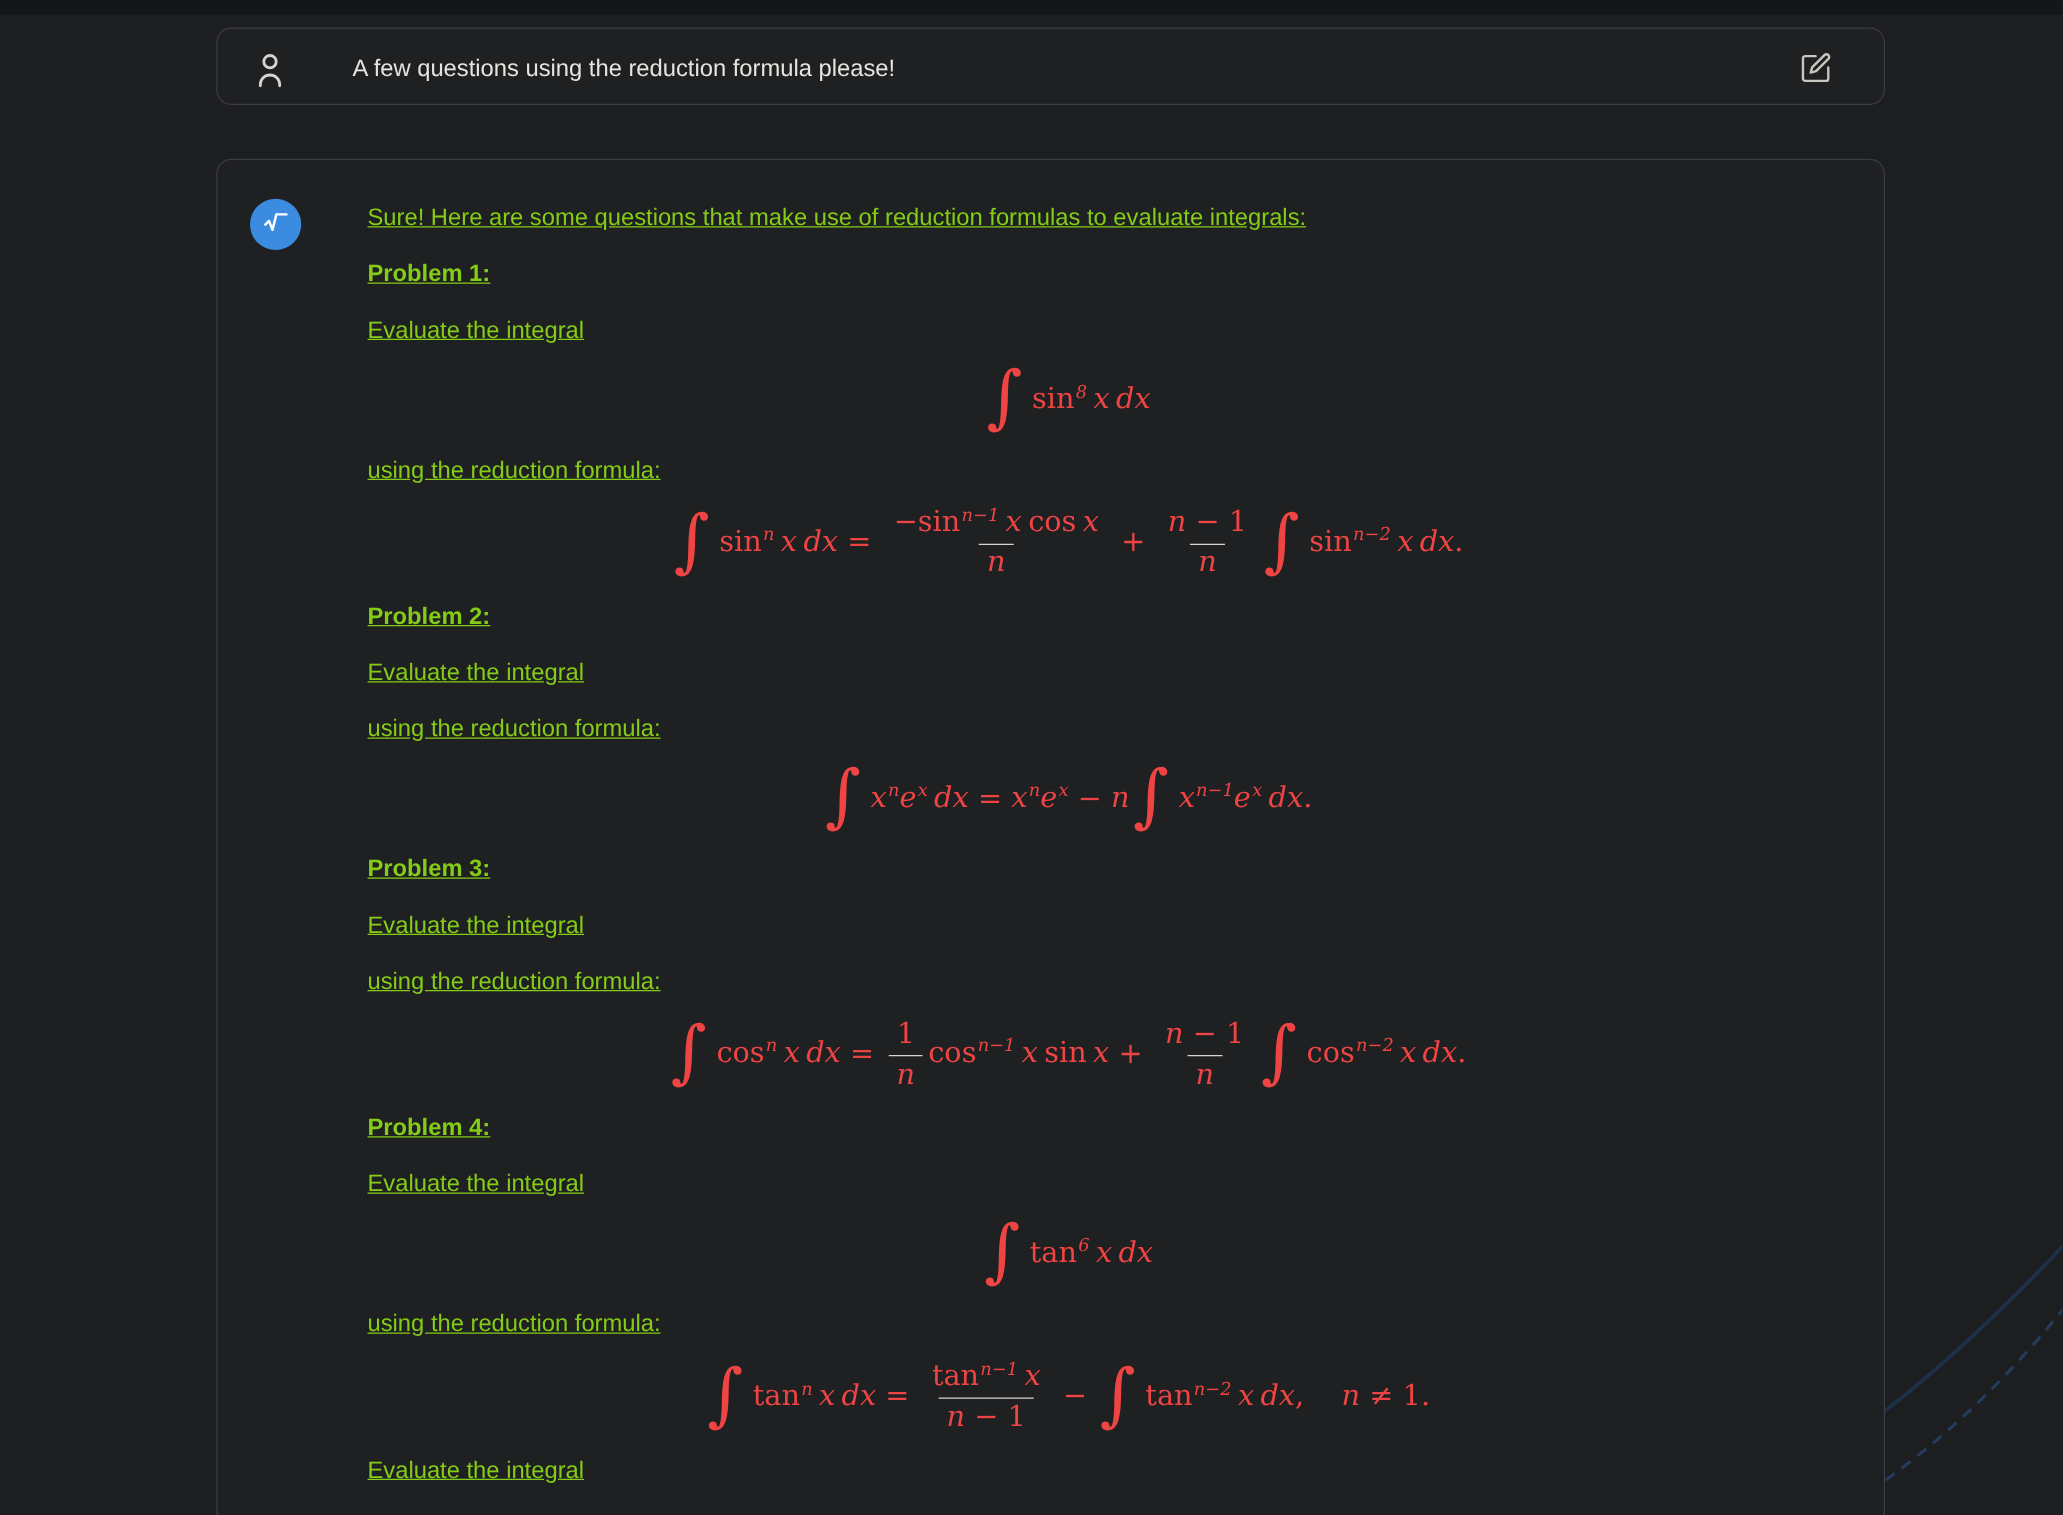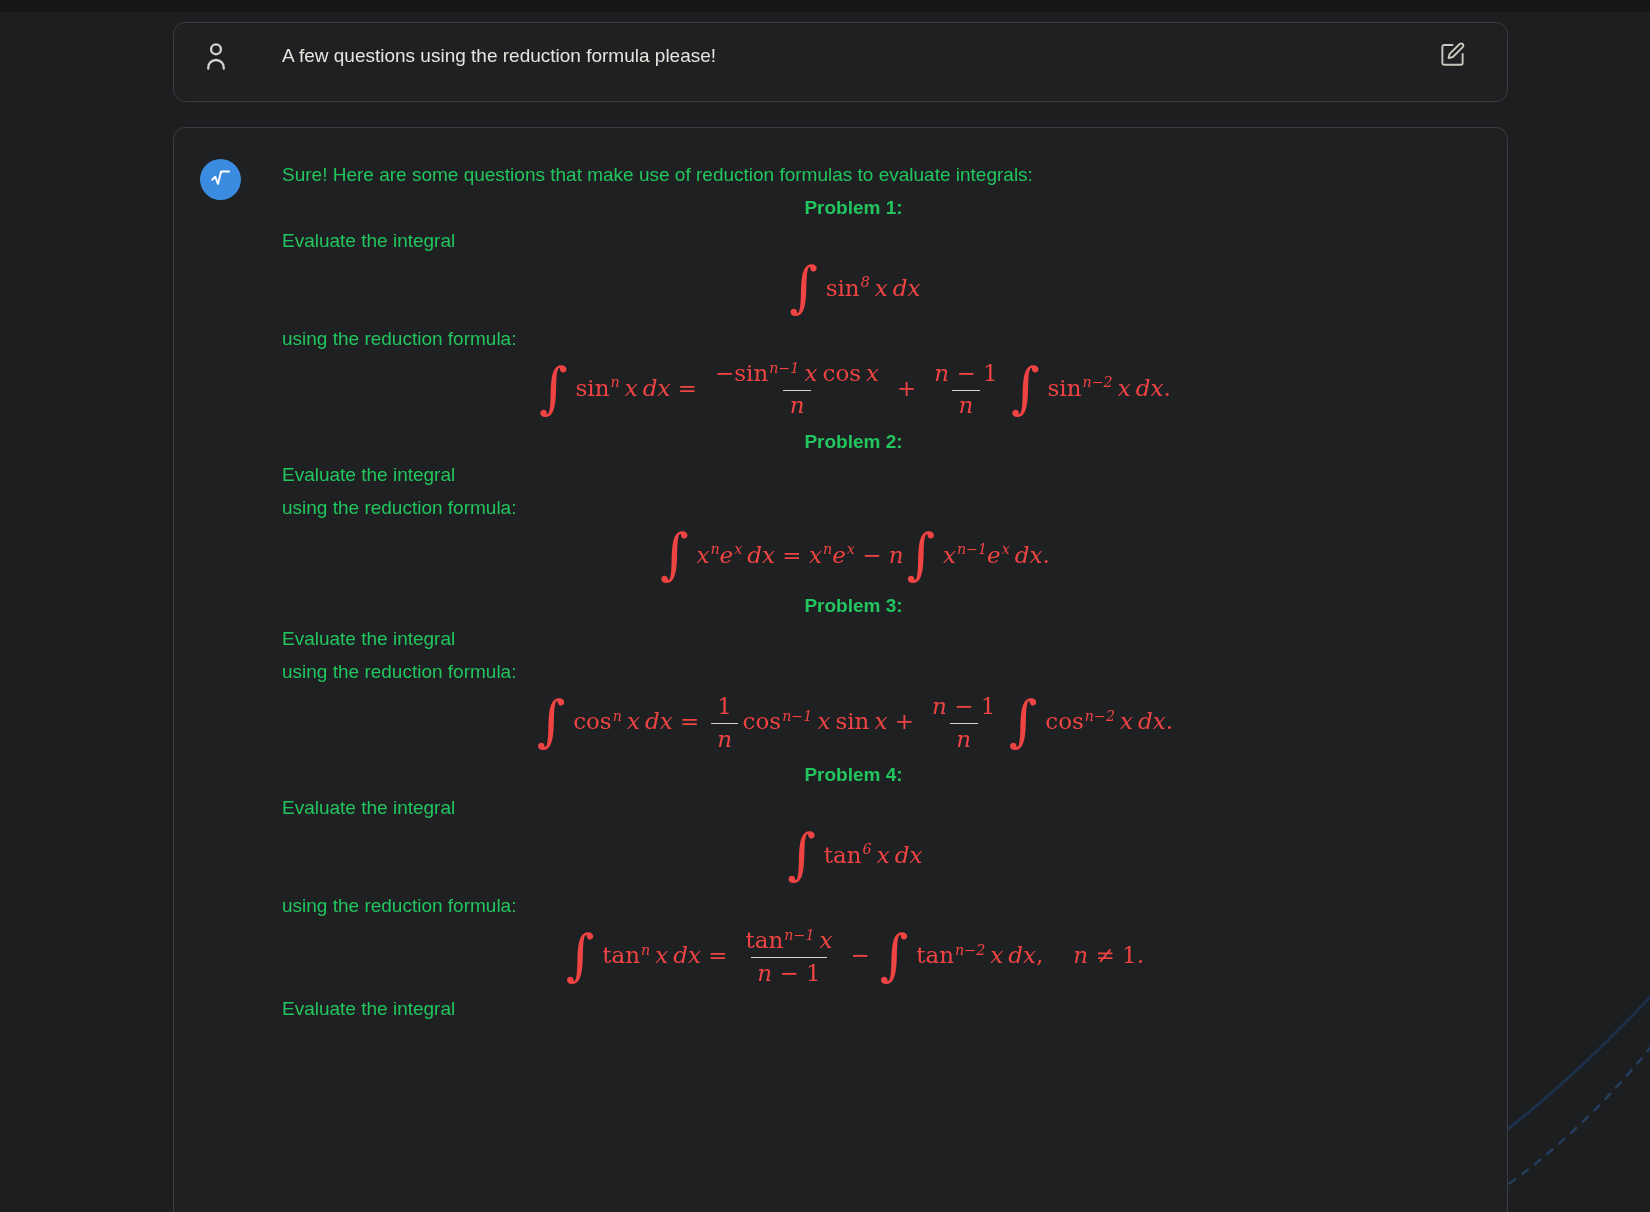--- a/index.html
+++ b/index.html
@@ -9,41 +9,41 @@
     font-family:"Liberation Sans", sans-serif;
     -webkit-font-smoothing:antialiased;
   }
   .top-strip{position:absolute;top:0;left:0;width:100%;height:12px;background:#151618;z-index:3;}
   .deco{position:absolute;right:0;bottom:0;z-index:0;}
 
   .card{
     position:absolute;left:173px;width:1335px;box-sizing:border-box;
     border:1px solid #3b3c3f;border-radius:12px;background:#1f2022;z-index:1;
   }
-  .user-card{top:22px;height:80px;}
+  .user-card{top:22px;height:62px;}
   .assistant-card{top:127px;height:1200px;}
 
   .user-icon{position:absolute;left:26px;top:16px;}
   .user-text{
     position:absolute;left:108px;top:20px;
     font-size:19px;line-height:26px;color:#e7e4de;
   }
   .edit-btn{
     position:absolute;right:40px;top:18px;width:30px;height:30px;
     background:none;border:none;padding:0;cursor:pointer;display:flex;align-items:center;justify-content:center;
   }
 
   .avatar{
     position:absolute;left:26px;top:31px;width:41px;height:41px;border-radius:50%;
     background:#3b8ce0;display:flex;align-items:center;justify-content:center;
   }
 
   .content{margin:30px 82px 0 108px;color:#e7e4de;}
-  .content p{margin:0;font-size:19px;line-height:33px;color:#22c55e;}
-  .content p.plabel{font-weight:700;text-align:center;}
+  .content p{margin:12px;font-size:19px;line-height:33px;color:#84cc16;text-decoration:underline;}
+  .content p.plabel{font-weight:700;}
 
   
   .math{
     font-family:"DejaVu Serif", serif;color:#ef4444;
   }
   .math-display{
     text-align:center;font-size:23px;margin:5px 0;line-height:1.3;
   }
   .mit{font-style:italic;}
   .mrm{font-style:normal;}

